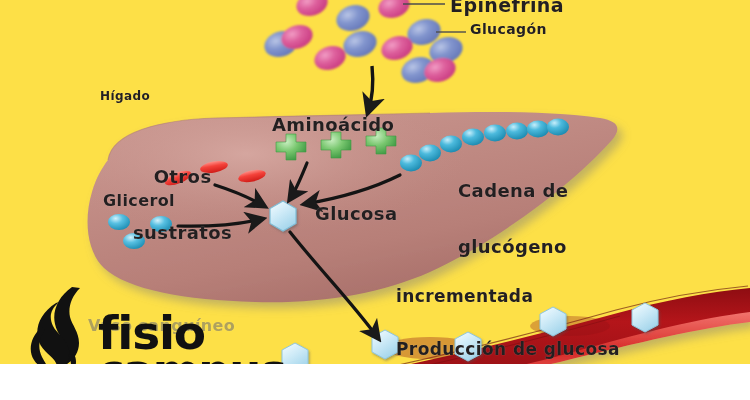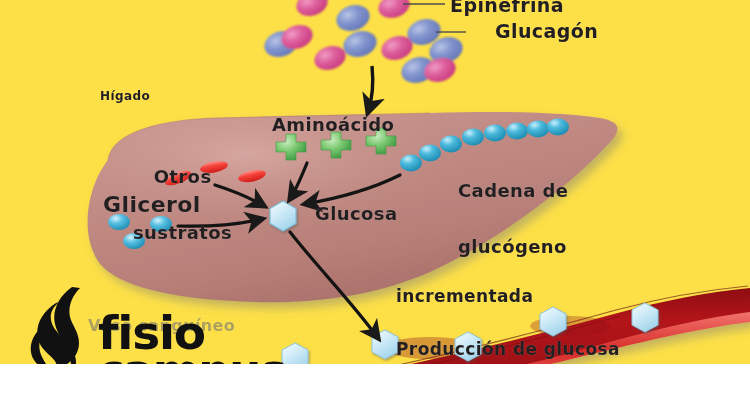--- a/index.html
+++ b/index.html
@@ -26,26 +26,26 @@
     position: absolute;
     color: #231f20;
     font-family: "DejaVu Sans", "Liberation Sans", sans-serif;
     font-weight: 600;
     letter-spacing: 0.4px;
     white-space: pre;
     line-height: 1.05;
     text-shadow: 0 0 1px rgba(255,255,255,0.35);
   }
   .lbl-epinefrina { left: 450px; top: -4px;  font-size: 19px; }
-  .lbl-glucagon   { left: 495px; top: 22px;  font-size: 19px; }
+  .lbl-glucagon   { left: 470px; top: 22px;  font-size: 14px; }
   .lbl-higado     { left: 100px; top: 90px;  font-size: 12px; }
   .lbl-aminoacido { left: 272px; top: 116px; font-size: 18px; }
   .lbl-otros      { left: 133px; top: 130px; font-size: 18px; text-align: center; }
   .lbl-cadena     { left: 458px; top: 144px; font-size: 18px; }
-  .lbl-glicerol   { left: 103px; top: 193px; font-size: 22px; }
+  .lbl-glicerol   { left: 103px; top: 193px; font-size: 16px; }
   .lbl-glucosa    { left: 315px; top: 205px; font-size: 18px; }
   .lbl-produccion { left: 396px; top: 252px; font-size: 17px; }
   .lbl-vaso       { left: 88px;  top: 318px; font-size: 16px; color: #6f6f6f; opacity: .55; }
 
   
   #logo {
     position: absolute;
     left: 28px;
     top: 283px;
     width: 250px;

